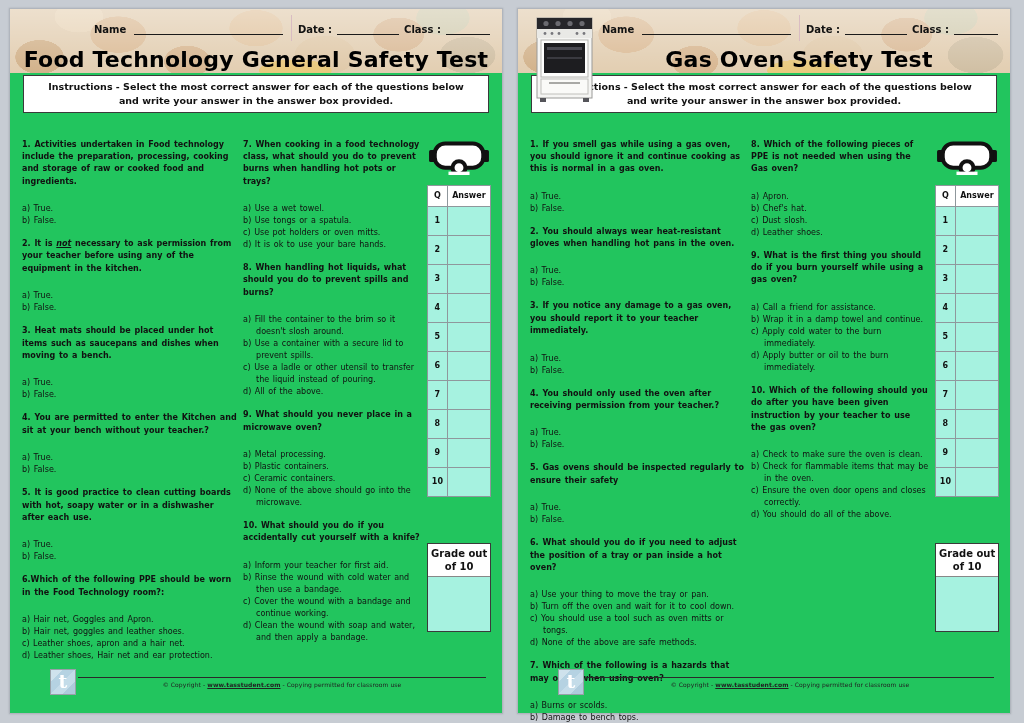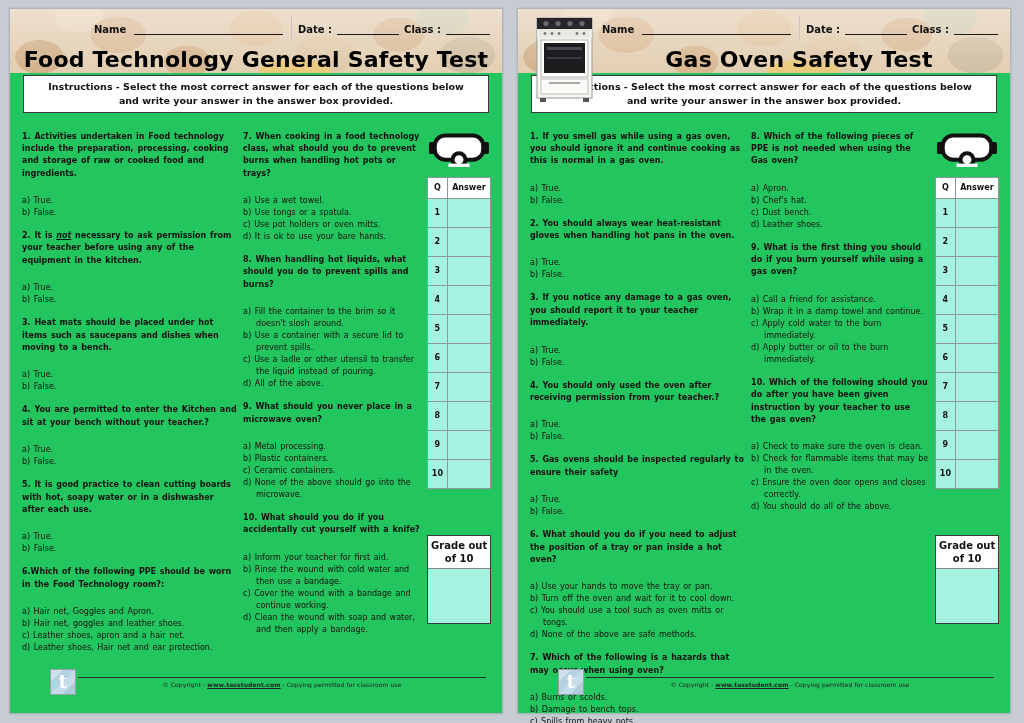--- a/index.html
+++ b/index.html
@@ -43,21 +43,21 @@
   .title{
     position:absolute;bottom:1px;left:0;right:0;text-align:center;
     font-size:22px;font-weight:bold;letter-spacing:.2px;color:#000;
   }
   .page.right .title{left:70px;right:0;}
 
   
   .oven{position:absolute;top:4px;left:13px;z-index:5;}
 
   .instructions{
-    margin:2px 13px 0 13px;border:1px solid #3a3a3a;background:#fff;
+    margin:2px 13px 8px 13px;border:1px solid #3a3a3a;background:#fff;
     text-align:center;font-size:9.5px;font-weight:bold;line-height:1.45;
     padding:4px 14px;position:relative;z-index:1;
   }
 
   .content{display:flex;gap:4px;padding:18px 10px 0 12px;}
   .colA{width:218px;}
   .colB{width:178px;}
   .rail{width:66px;display:flex;flex-direction:column;align-items:center;margin-left:2px;}
 
   .q-block{margin-bottom:11px;}
@@ -339,21 +339,21 @@
         <div class="q-block">
           <div class="q-text">5. Gas ovens should be inspected regularly to ensure their safety</div>
           <div class="options">
             <div class="option">a) True.</div>
             <div class="option">b) False.</div>
           </div>
         </div>
         <div class="q-block">
           <div class="q-text">6. What should you do if you need to adjust the position of a tray or pan inside a hot oven?</div>
           <div class="options">
-            <div class="option">a) Use your hands to move the tray or pan.</div>
+            <div class="option">a) Use your thing to move the tray or pan.</div>
             <div class="option">b) Turn off the oven and wait for it to cool down.</div>
             <div class="option">c) You should use a tool such as oven mitts or tongs.</div>
             <div class="option">d) None of the above are safe methods.</div>
           </div>
         </div>
         <div class="q-block">
           <div class="q-text">7. Which of the following is a hazards that may occur when using oven?</div>
           <div class="options">
             <div class="option">a) Burns or scolds.</div>
             <div class="option">b) Damage to bench tops.</div>
@@ -361,21 +361,21 @@
             <div class="option">d) All of the above.</div>
           </div>
         </div>
       </div>
     <div class="colB">
         <div class="q-block">
           <div class="q-text">8. Which of the following pieces of PPE is not needed when using the Gas oven?</div>
           <div class="options">
             <div class="option">a)  Apron.</div>
             <div class="option">b)  Chef's hat.</div>
-            <div class="option">c)  Dust bench.</div>
+            <div class="option">c)  Dust slosh.</div>
             <div class="option">d)  Leather shoes.</div>
           </div>
         </div>
         <div class="q-block">
           <div class="q-text">9. What is the first thing you should do if you burn yourself while using a gas oven?</div>
           <div class="options">
             <div class="option">a) Call a friend for assistance.</div>
             <div class="option">b) Wrap it in a damp towel and continue.</div>
             <div class="option">c) Apply cold water to the burn immediately.</div>
             <div class="option">d) Apply butter or oil to the burn immediately.</div>

